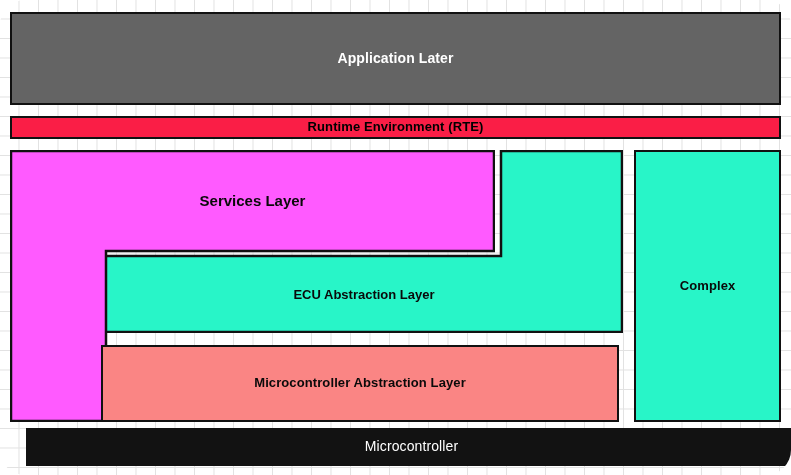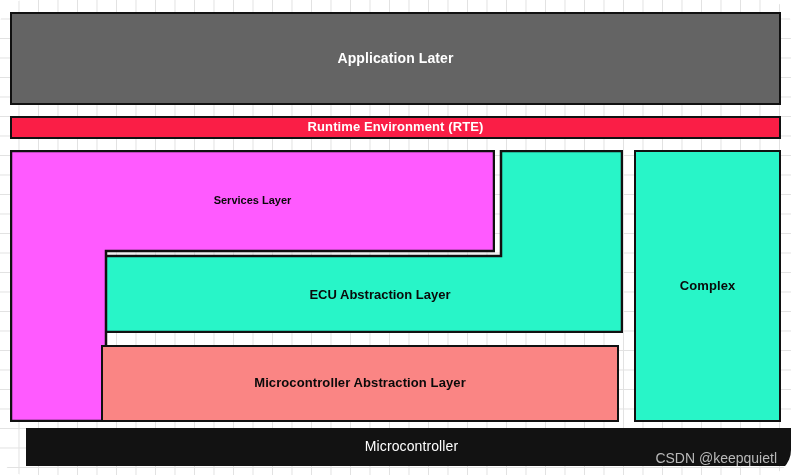--- a/index.html
+++ b/index.html
@@ -47,21 +47,21 @@
     font-size: 14px;
   }
 
   
   #rte-layer {
     left: 10px;
     top: 116px;
     width: 771px;
     height: 23px;
     background: #fa1e46;
-    color: #ffffff;
+    color: #000000;
     font-size: 13px;
   }
 
   
   #services-layer {
     left: 10px;
     top: 150px;
     width: 485px;
     height: 272px;
     background: #ff5aff;
@@ -84,21 +84,21 @@
     position: absolute;
     left: 10px;
     top: 150px;
     width: 485px;
     height: 100px;
     display: flex;
     align-items: center;
     justify-content: center;
     color: #0a0a0a;
     font-weight: bold;
-    font-size: 11px;
+    font-size: 15px;
     font-family: "Liberation Sans", sans-serif;
   }
 
   
   #ecu-layer {
     left: 105px;
     top: 150px;
     width: 518px;
     height: 183px;
     background: #28f5c8;
@@ -123,21 +123,20 @@
     top: 255px;
     width: 518px;
     height: 78px;
     display: flex;
     align-items: center;
     justify-content: center;
     color: #0a0a0a;
     font-weight: bold;
     font-size: 13px;
     font-family: "Liberation Sans", sans-serif;
-    margin-left: 16px;
   }
 
   
   #mcal-layer {
     left: 101px;
     top: 345px;
     width: 518px;
     height: 77px;
     background: #fa8584;
     color: #0a0a0a;
@@ -217,15 +216,14 @@
   </div>
 
   <div class="box" id="complex-layer">
     <span>Complex</span>
   </div>
 
   <div class="box" id="mcu-layer">
     <span>Microcontroller</span>
   </div>
 
-  <div id="watermark">CSDN @keepquietl</div>
 
 </div>
 
 </body></html>

